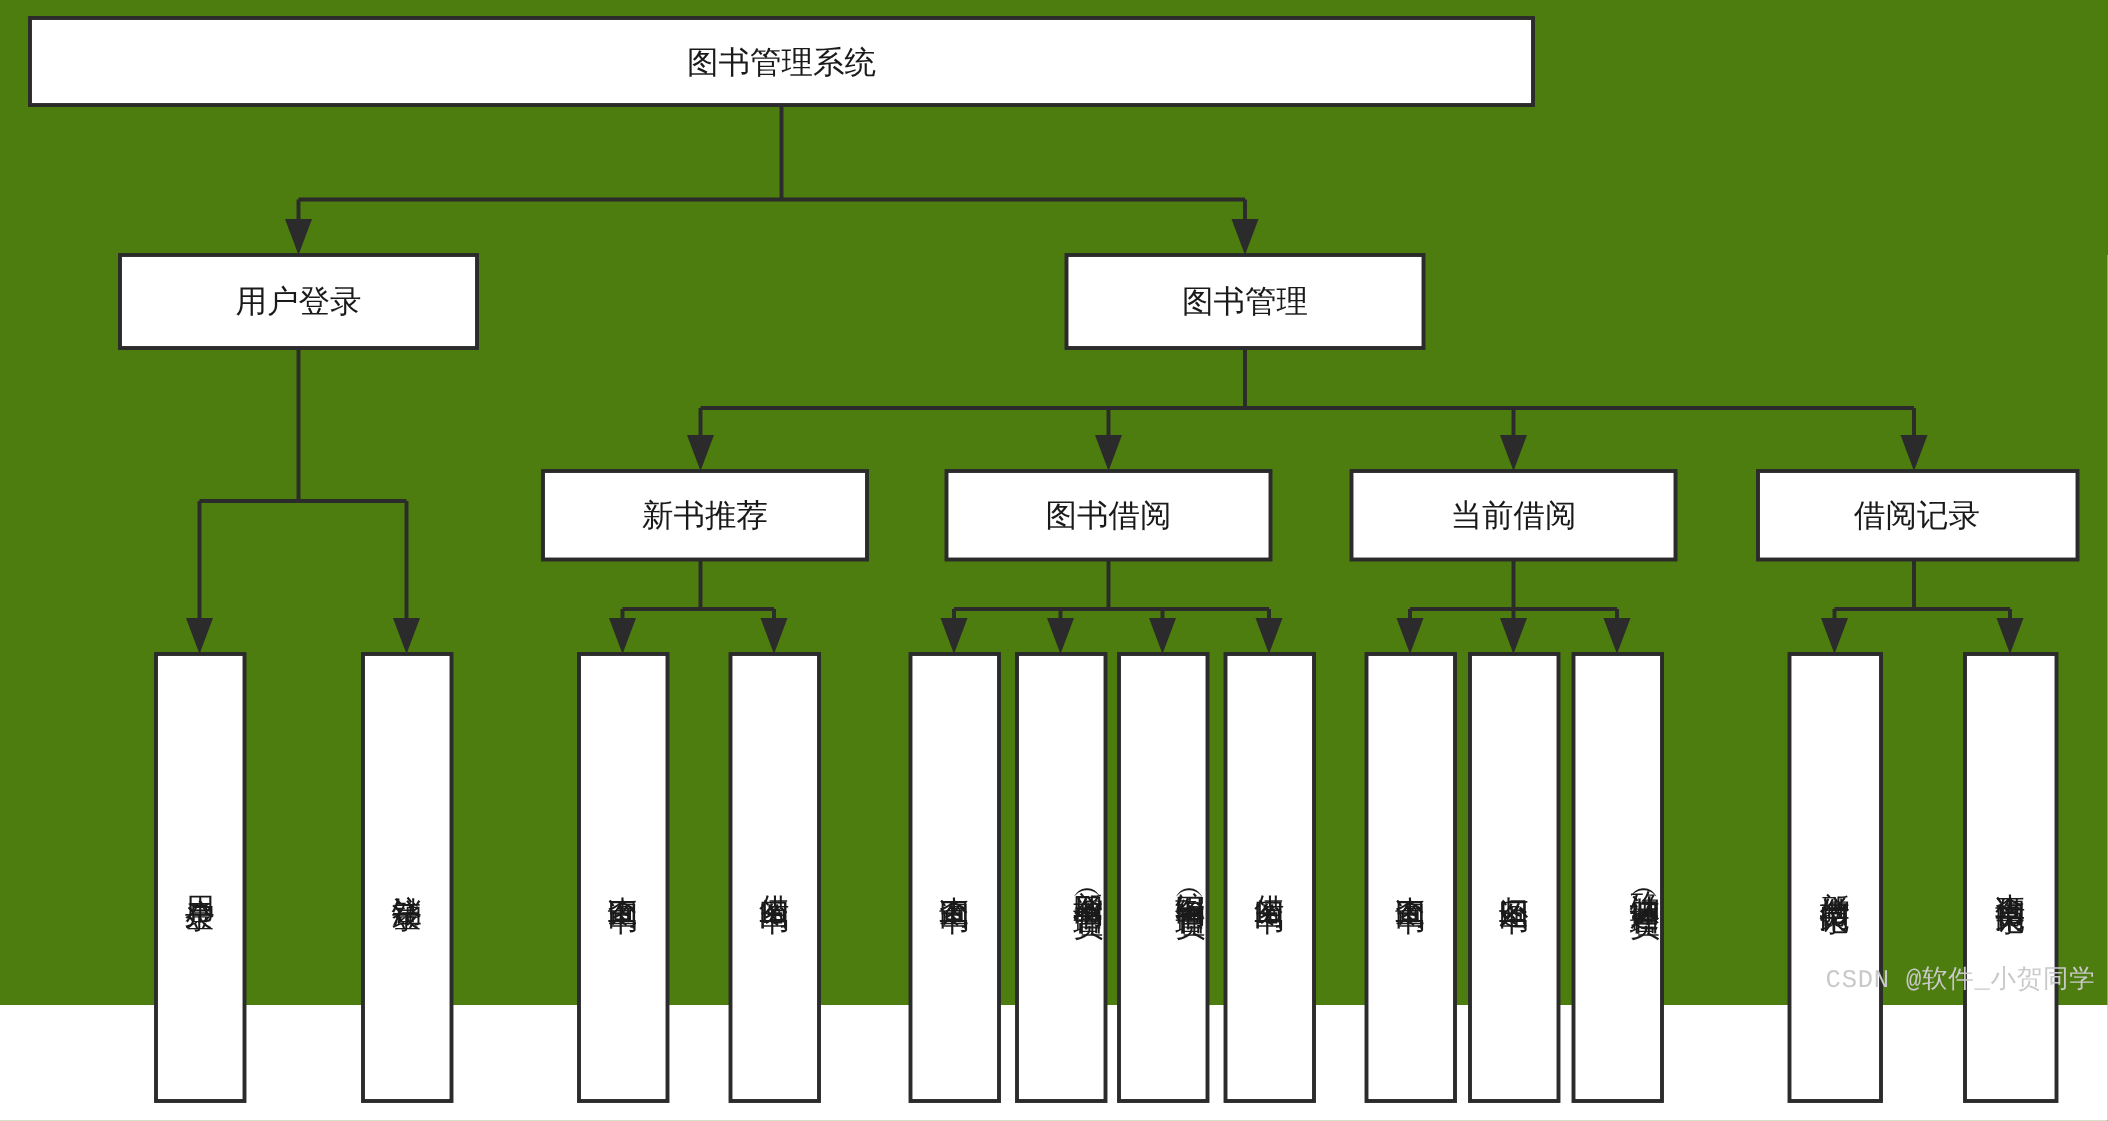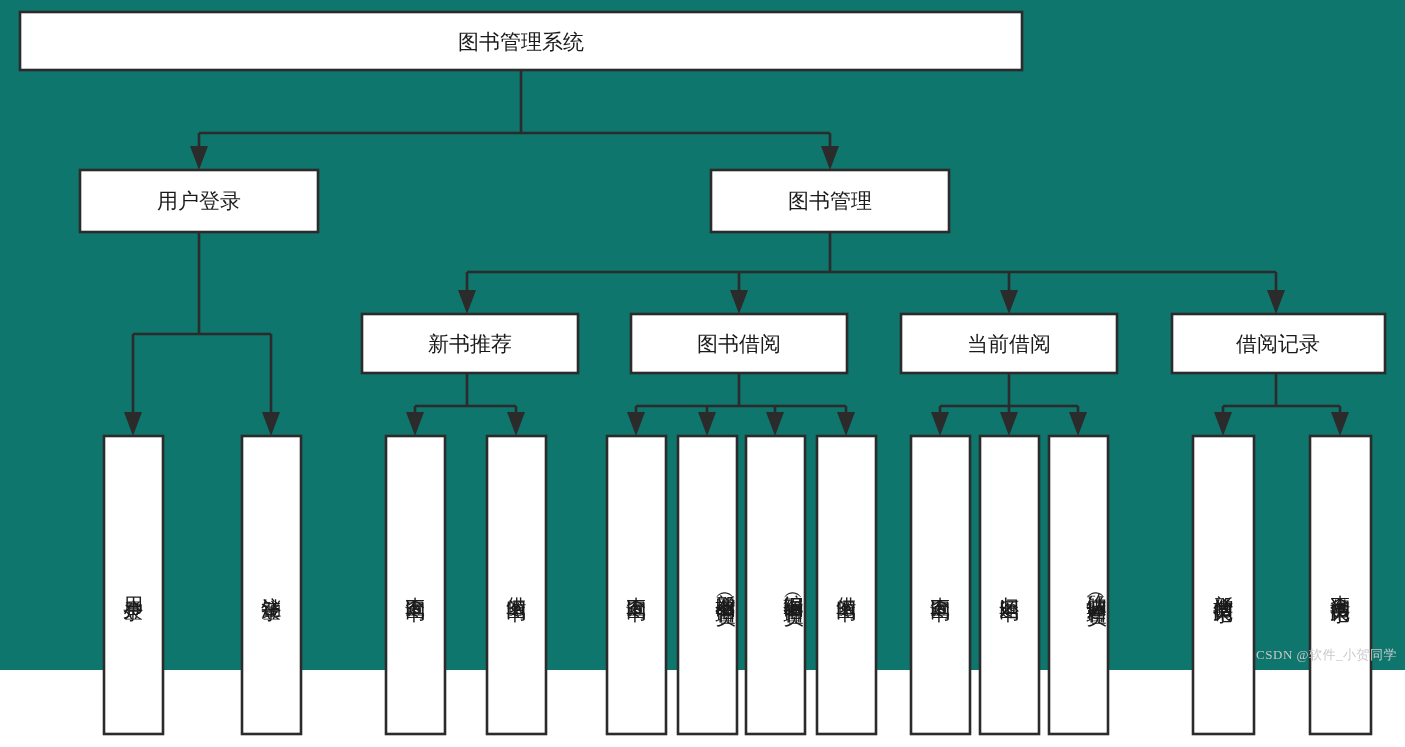--- a/index.html
+++ b/index.html
@@ -10,21 +10,21 @@
   body {
     width: 1405px;
     height: 747px;
     font-family: "DejaVu Sans", "Liberation Sans", sans-serif;
     overflow: hidden;
   }
   #diagram-root {
     position: relative;
     width: 1405px;
     height: 670px;
-    background: #0f766e;
+    background: #4d7c0f;
   }
   svg#diagram-svg {
     position: absolute;
     left: 0;
     top: 0;
     width: 1405px;
     height: 747px;
   }
   .node-box {
     fill: #ffffff;
@@ -60,22 +60,22 @@
     line-height: 1.12;
     letter-spacing: 2px;
     color: #1a1a1a;
     pointer-events: none;
     white-space: nowrap;
   }
   .watermark {
     position: absolute;
     right: 8px;
     bottom: 6px;
-    font-family: Liberation Serif, serif;
-    font-size: 13px;
+    font-family: Liberation Mono, monospace;
+    font-size: 17px;
     color: #c9c9c9;
     letter-spacing: 0.5px;
     white-space: nowrap;
   }
 </style>
 </head>
 <body>
 
 <div id="diagram-root">
 

